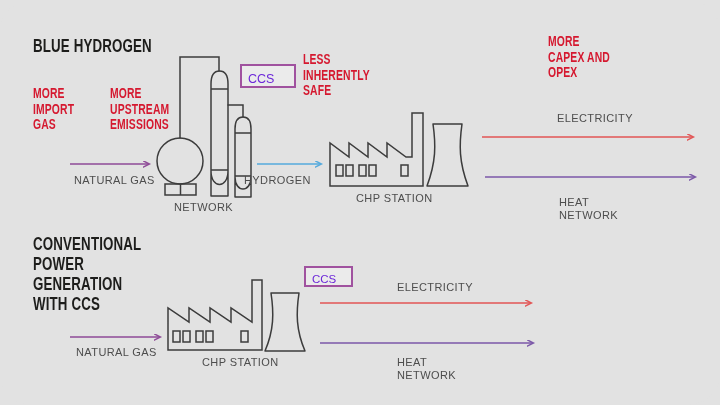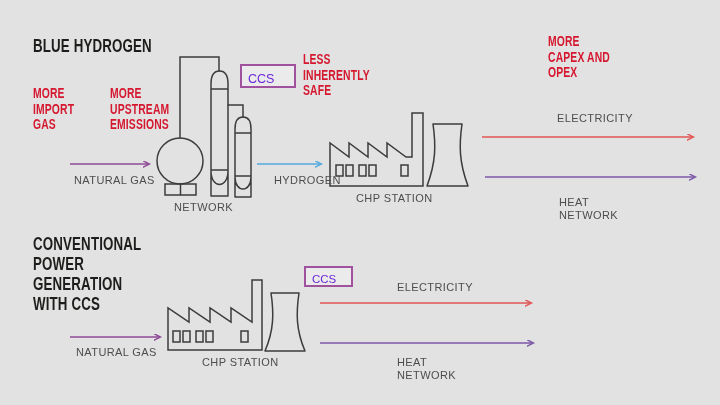--- a/index.html
+++ b/index.html
@@ -91,21 +91,21 @@
   <div class="abs rednote" style="left:548px;top:34px;">MORE
 CAPEX AND
 OPEX</div>
 
   <div class="abs ccs-box" style="left:240px;top:64px;width:56px;height:24px;font-size:12.5px;">
     <span>CCS</span>
   </div>
 
   <div class="abs lbl" style="left:74px;top:174px;">NATURAL GAS</div>
   <div class="abs lbl" style="left:174px;top:201px;">NETWORK</div>
-  <div class="abs lbl" style="left:274px;top:174px;">HYDROGEN</div>
+  <div class="abs lbl" style="left:244px;top:174px;">HYDROGEN</div>
   <div class="abs lbl" style="left:356px;top:192px;">CHP STATION</div>
   <div class="abs lbl" style="left:557px;top:112px;">ELECTRICITY</div>
   <div class="abs lbl" style="left:559px;top:196px;">HEAT
 NETWORK</div>
 
   <div class="abs title" style="left:33px;top:234px;">CONVENTIONAL
 POWER
 GENERATION
 WITH CCS</div>
 

